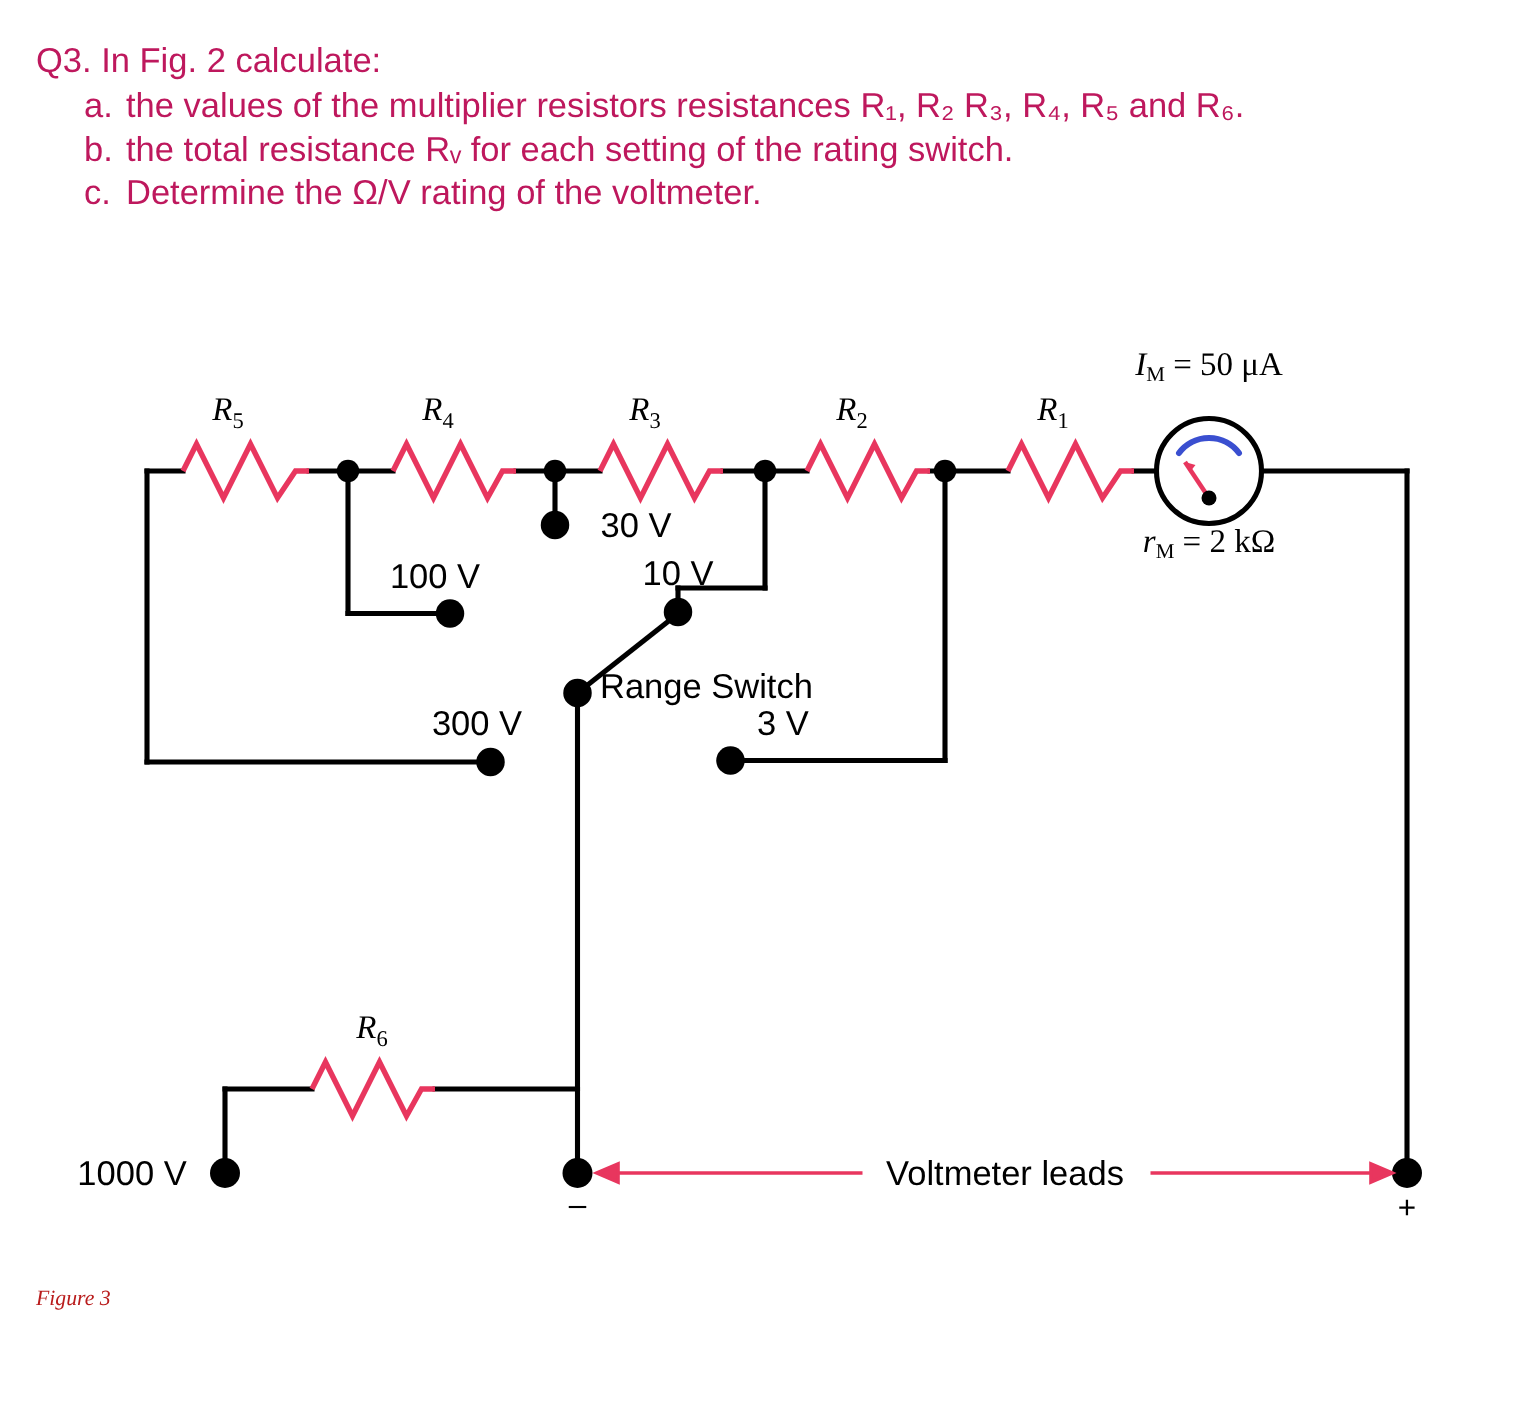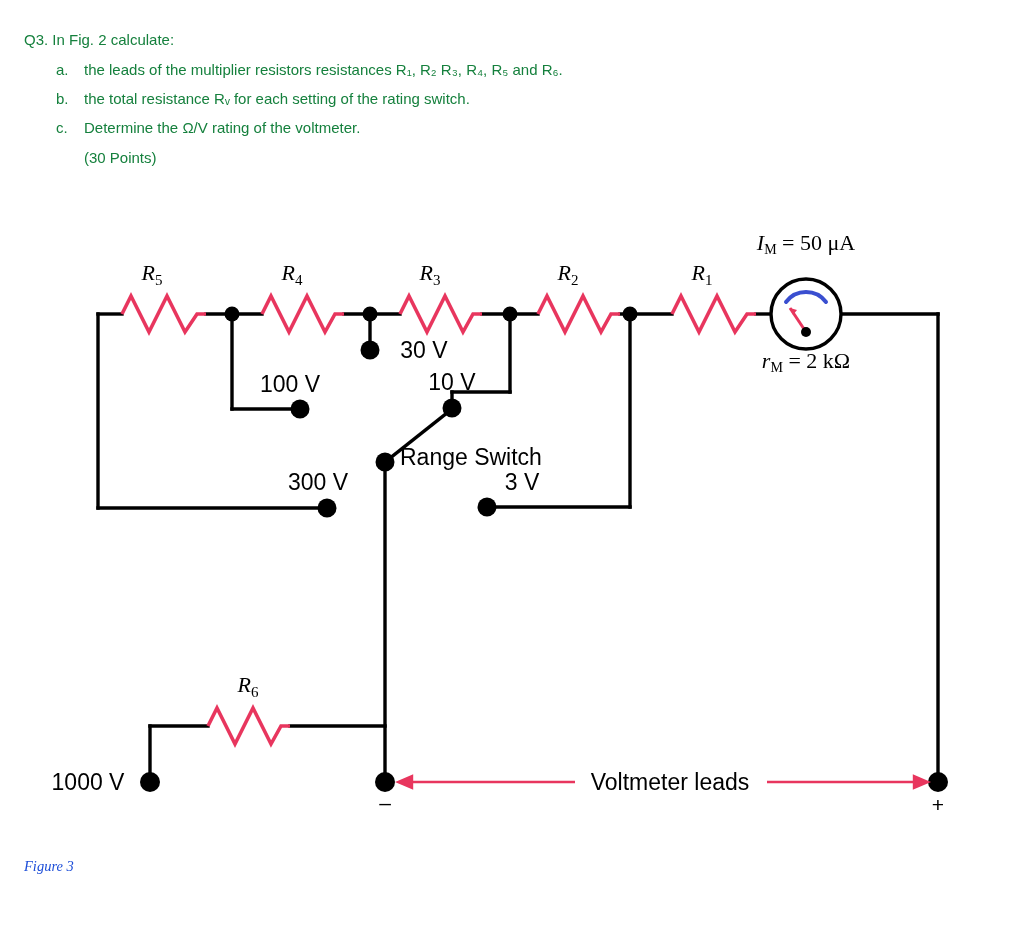--- a/index.html
+++ b/index.html
@@ -15,23 +15,23 @@
     position: relative;
     overflow: hidden;
   }
   .question-block {
     position: absolute;
     left: 24px;
     top: 26px;
     width: 900px;
   }
   .q-line {
-    font-size: 15px;
+    font-size: 23px;
     line-height: 28px;
-    color: #15803d;
+    color: #be185d;
     white-space: nowrap;
   }
   .q-head {
     margin-bottom: 2px;
   }
   .q-item {
     display: flex;
     margin-left: 32px;
     margin-bottom: 1px;
   }
@@ -53,21 +53,21 @@
     width: 1024px;
     height: 680px;
   }
   .figure-caption {
     position: absolute;
     left: 24px;
     top: 858px;
     font-family: "Liberation Serif", serif;
     font-style: italic;
     font-size: 14.5px;
-    color: #1d4ed8;
+    color: #b91c1c;
   }
   svg.circuit {
     position: absolute;
     left: 0;
     top: 0;
   }
   .lbl {
     font-family: "Liberation Sans", sans-serif;
     font-size: 21px;
     fill: #000;
@@ -99,34 +99,33 @@
 </head>
 <body>
 
 <div class="question-block">
   <div class="q-line q-head">
     <span>Q3. In Fig. 2 calculate:</span>
   </div>
 
   <div class="q-line q-item">
     <span class="q-marker">a.</span>
-    <span class="q-text">the leads of the multiplier resistors resistances R₁, R₂ R₃, R₄, R₅ and R₆.</span>
+    <span class="q-text">the values of the multiplier resistors resistances R₁, R₂ R₃, R₄, R₅ and R₆.</span>
   </div>
 
   <div class="q-line q-item">
     <span class="q-marker">b.</span>
     <span class="q-text">the total resistance Rᵥ for each setting of the rating switch.</span>
   </div>
 
   <div class="q-line q-item">
     <span class="q-marker">c.</span>
     <span class="q-text">Determine the Ω/V rating of the voltmeter.</span>
   </div>
 
-  <div class="q-line q-points">(30 Points)</div>
 </div>
 
 <div class="figure-area">
   <svg class="circuit" width="1024" height="680" viewBox="0 0 1024 680">
 
     <g stroke="#000" stroke-width="3.4" fill="none" stroke-linecap="square">
 
       <line x1="98" y1="104" x2="98" y2="298"></line>
 
       <line x1="98" y1="104" x2="122" y2="104"></line>

